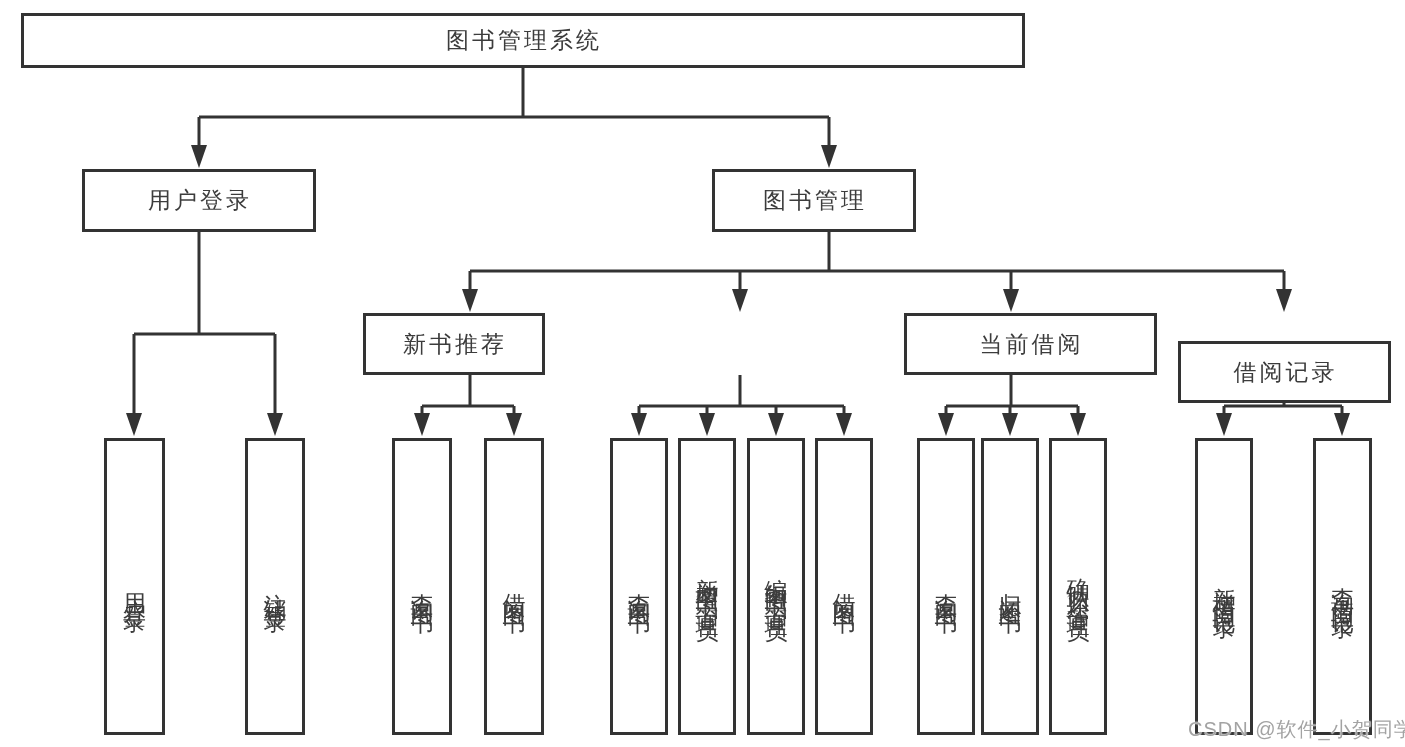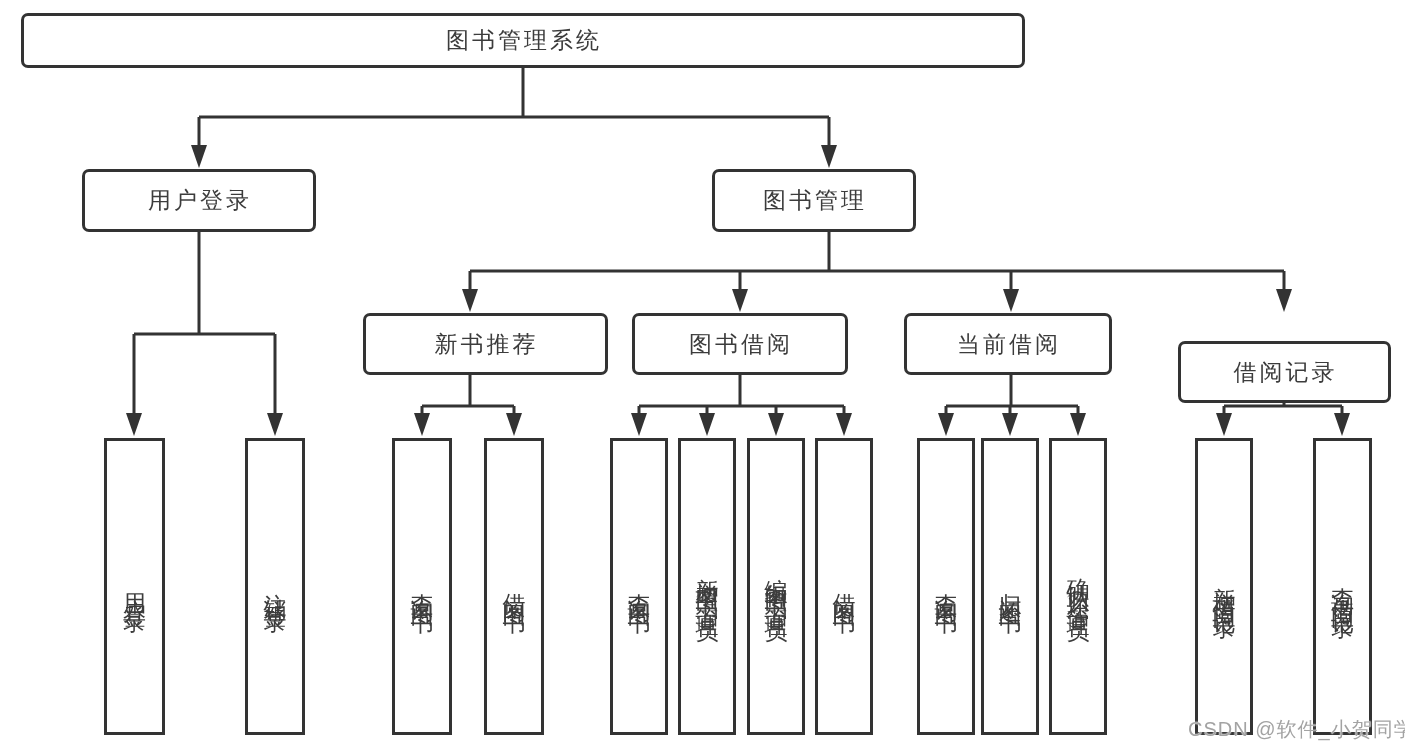--- a/index.html
+++ b/index.html
@@ -23,21 +23,21 @@
   }
   .connector{fill:none;stroke:var(--line);stroke-width:3;}
   .arrow{fill:var(--line);stroke:none;}
   .node{
     position:absolute;
     background:#fff;
     border:3px solid var(--line);
     display:flex;align-items:center;justify-content:center;
     color:var(--text);
   }
-  .h-node{font-size:23px;letter-spacing:3px;white-space:nowrap;border-radius:7px;}
+  .h-node{font-size:23px;letter-spacing:3px;white-space:nowrap;}
   .h-node span{transform:translateX(1px);} 
   .root-node{left:21px;top:13px;width:1004px;height:55px;}
   .l2{top:169px;height:63px;}
   .l3{top:313px;height:62px;}
   .leaf{top:438px;height:297px;}
   .v-node span{
     writing-mode:vertical-rl;
     text-orientation:mixed;
     font-size:23px;
     letter-spacing:6px;
@@ -100,27 +100,24 @@
     <span>图书管理系统</span>
   </div>
 
   <div class="node h-node l2" style="left:82px;width:234px;">
     <span>用户登录</span>
   </div>
   <div class="node h-node l2" style="left:712px;width:204px;">
     <span>图书管理</span>
   </div>
 
-  <div class="node h-node l3" style="left:363px;width:245px;font-family:Liberation Serif, serif;">
+  <div class="node h-node l3" style="left:363px;width:182px;font-family:Liberation Serif, serif;">
     <span>新书推荐</span>
   </div>
-  <div class="node h-node l3" style="left:632px;width:216px;">
-    <span>图书借阅</span>
-  </div>
-  <div class="node h-node l3" style="left:904px;width:208px;">
+  <div class="node h-node l3" style="left:904px;width:253px;">
     <span>当前借阅</span>
   </div>
   <div class="node h-node l3" style="left:1178px;width:213px;margin-top:28px;">
     <span>借阅记录</span>
   </div>
 
   <div class="node v-node leaf" style="left:104px;width:61px;">
     <span>用户登录</span>
   </div>
   <div class="node v-node leaf" style="left:245px;width:60px;">

